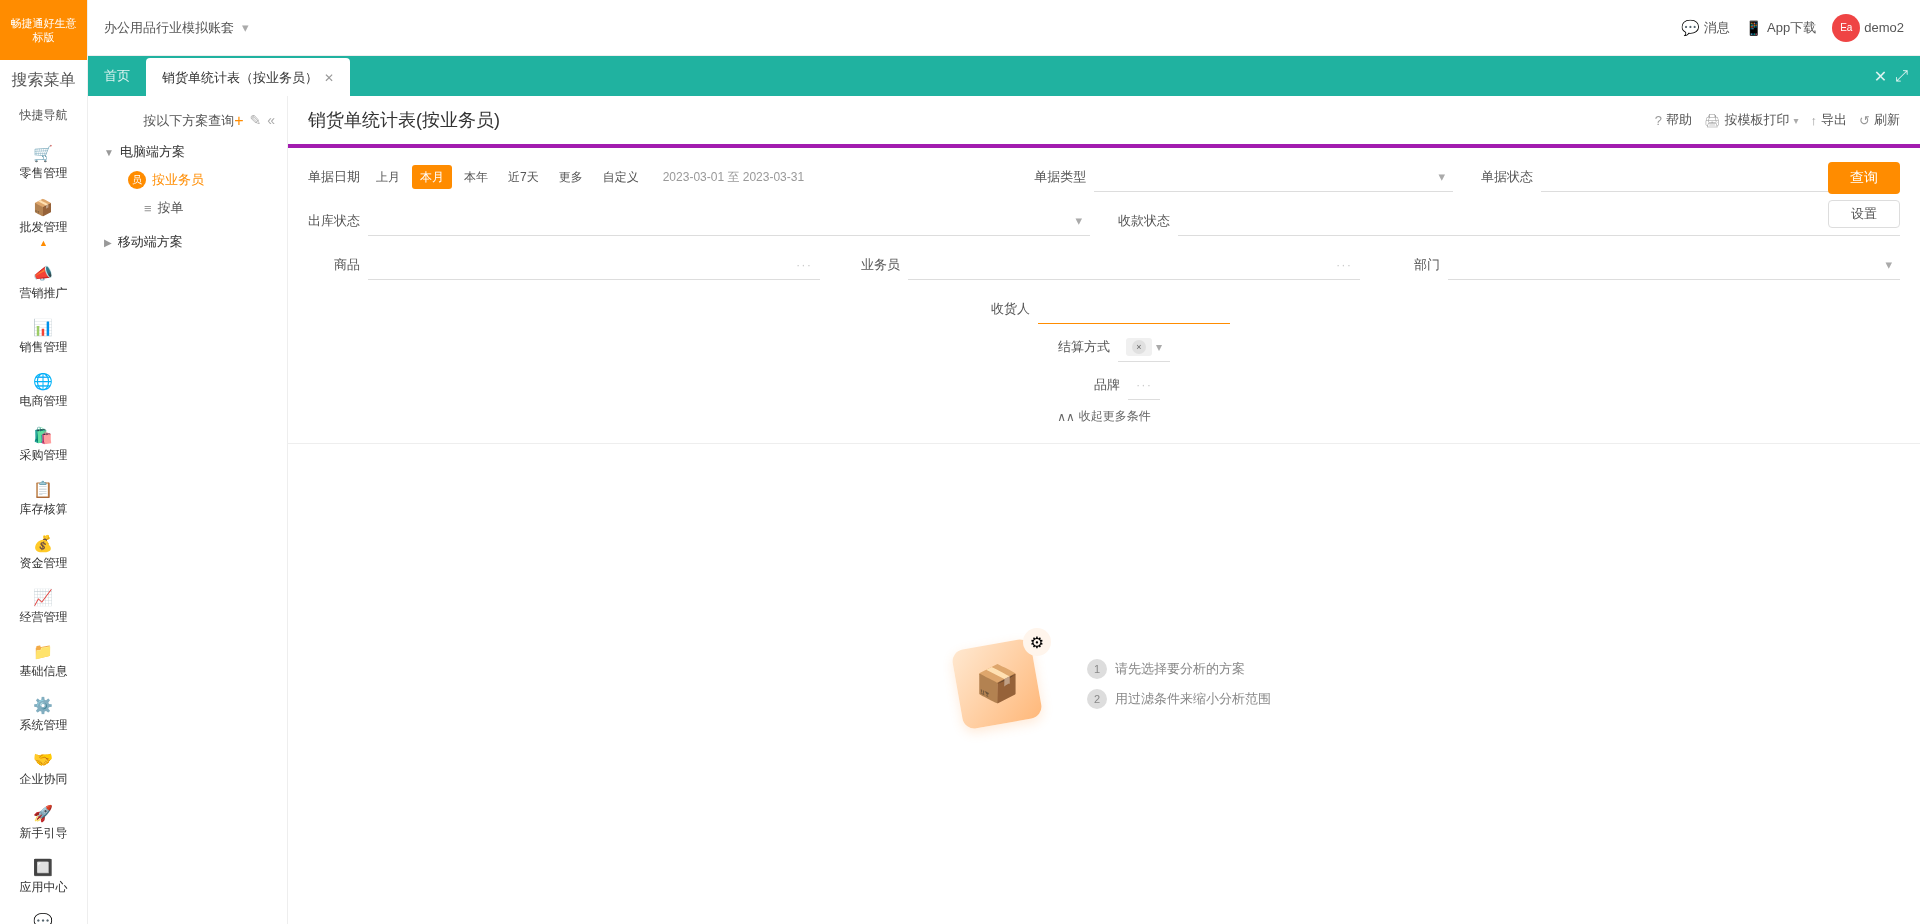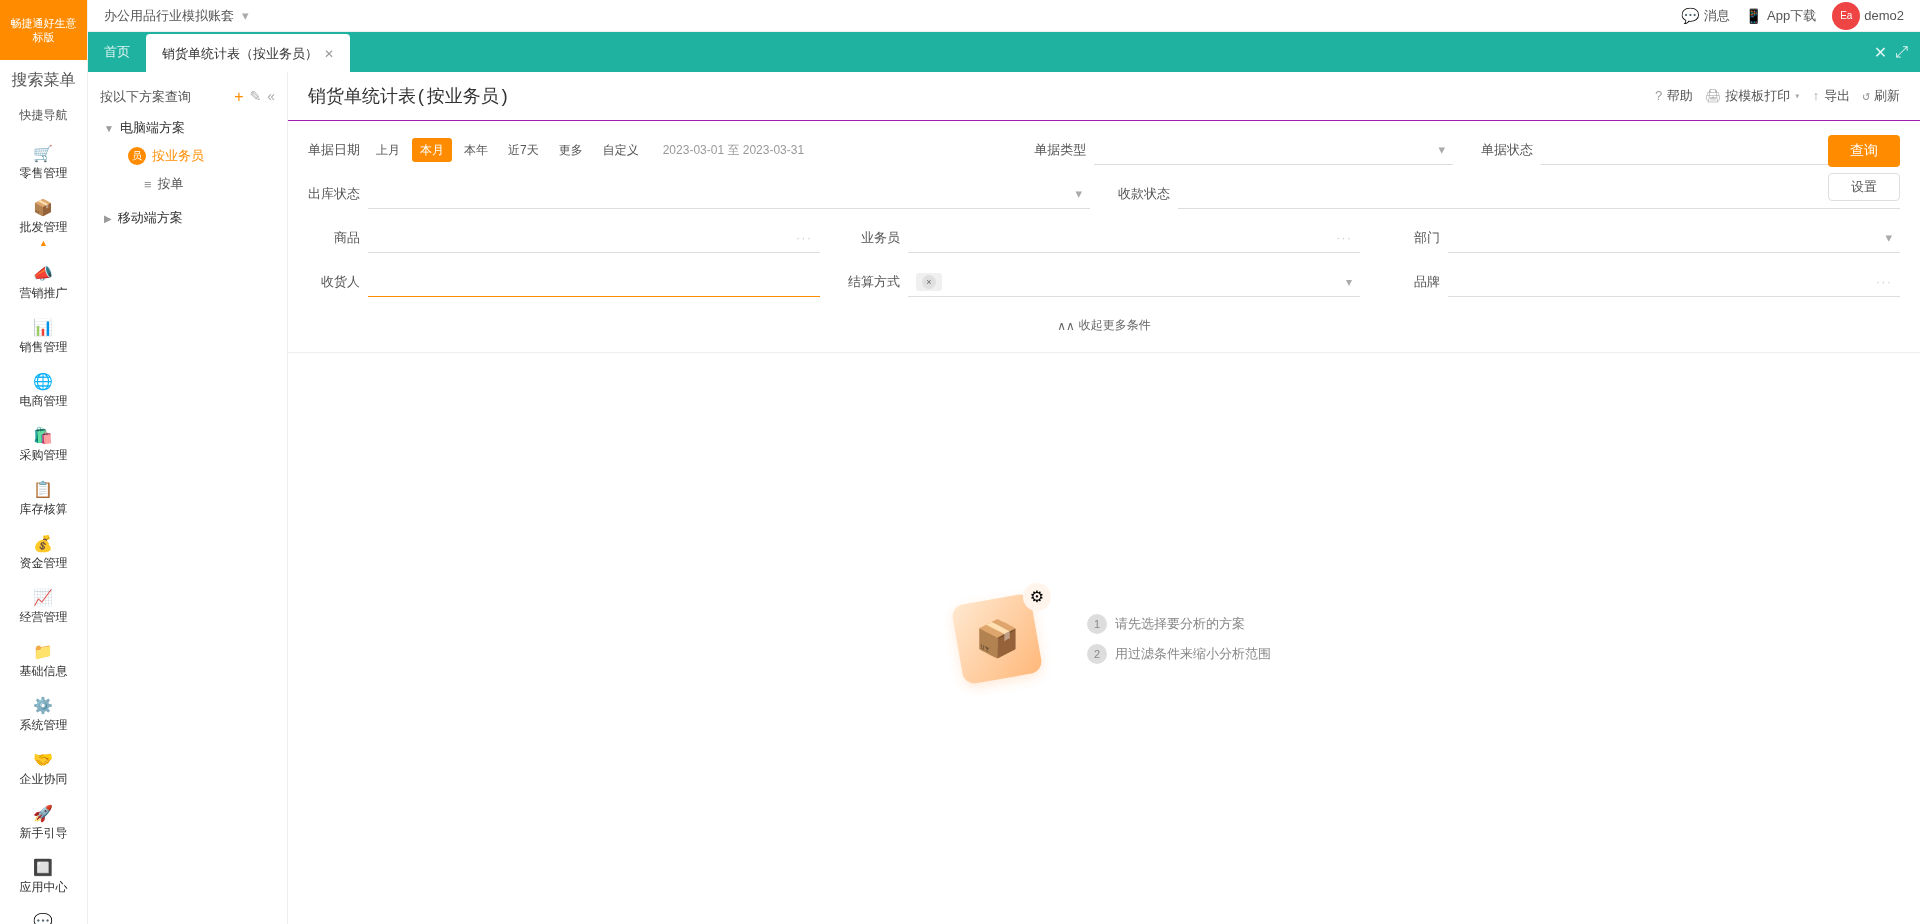--- a/index.html
+++ b/index.html
@@ -14,58 +14,58 @@
     .sidebar-nav-section { padding: 4px 0 2px; width: 100%; text-align: center; }
     .sidebar-nav-label { font-size: 12px; color: #555; cursor: pointer; padding: 6px 0; display: block; }
     .sidebar-menu-item { width: 100%; text-align: center; padding: 8px 4px; cursor: pointer; font-size: 12px; color: #333; display: flex; flex-direction: column; align-items: center; gap: 2px; }
     .sidebar-menu-item .menu-icon { font-size: 16px; }
     .sidebar-divider { width: 70%; height: 1px; background: #eee; margin: 2px auto; }
 
     
     .main { flex: 1; display: flex; flex-direction: column; overflow: hidden; }
 
     
-    .topbar { height: 32px; background: #fff; display: flex; align-items: center; justify-content: space-between; padding: 14px 16px; border-bottom: 1px solid #eee; flex-shrink: 0; }
+    .topbar { height: 56px; background: #fff; display: flex; align-items: center; justify-content: space-between; padding: 14px 16px; border-bottom: 1px solid #eee; flex-shrink: 0; }
     .topbar-left { display: flex; align-items: center; gap: 8px; font-size: 13px; color: #555; }
     .topbar-right { display: flex; align-items: center; gap: 16px; font-size: 13px; color: #555; }
     .topbar-right-item { display: flex; align-items: center; gap: 4px; cursor: pointer; }
     .avatar { width: 28px; height: 28px; border-radius: 50%; background: #ff8c00; display: flex; align-items: center; justify-content: center; color: #fff; font-size: 11px; overflow: hidden; }
 
     
     .tabbar { height: 40px; background: #20b2a0; display: flex; align-items: center; padding: 0 0; flex-shrink: 0; }
     .tab { height: 40px; display: flex; align-items: center; padding: 0 16px; gap: 6px; font-size: 13px; cursor: pointer; color: rgba(255,255,255,0.85); }
     .tab.home { background: transparent; }
     .tab.active { background: #fff; color: #333; border-radius: 4px 4px 0 0; margin-top: 4px; }
     .tab-close { color: #999; font-size: 12px; cursor: pointer; }
     .tabbar-actions { margin-left: auto; display: flex; align-items: center; gap: 8px; padding-right: 12px; }
     .tabbar-action-btn { color: rgba(255,255,255,0.85); cursor: pointer; font-size: 16px; }
 
     
     .content { flex: 1; display: flex; overflow: hidden; }
 
     
     .left-panel { width: 200px; background: #fff; border-right: 1px solid #eee; flex-shrink: 0; padding: 10px 0; overflow-y: auto; }
-    .left-panel-header { display: flex; align-items: center; justify-content: space-between; padding: 6px 12px 8px; font-size: 13px; color: #555; }
+    .left-panel-header { display: flex; align-items: center; justify-content: flex-end; padding: 6px 12px 8px; font-size: 13px; color: #555; }
     .left-panel-header-title { font-size: 13px; color: #555; }
     .left-panel-header-actions { display: flex; gap: 6px; color: #999; }
     .left-panel-header-actions span { cursor: pointer; font-size: 15px; }
     .tree-section { padding: 0 8px; }
     .tree-parent { display: flex; align-items: center; gap: 6px; padding: 5px 8px; font-size: 13px; color: #333; cursor: pointer; }
     .tree-parent .tree-arrow { color: #999; font-size: 10px; }
     .tree-child { padding: 5px 8px 5px 32px; font-size: 13px; cursor: pointer; display: flex; align-items: center; gap: 6px; }
     .tree-child.active { color: #ff8c00; }
     .tree-child.active .tree-child-icon { background: #ff8c00; color: #fff; border-radius: 50%; width: 18px; height: 18px; display: flex; align-items: center; justify-content: center; font-size: 10px; }
     .tree-child-icon-plain { color: #999; font-size: 13px; }
     .tree-grandchild { padding: 5px 8px 5px 48px; font-size: 13px; color: #555; cursor: pointer; display: flex; align-items: center; gap: 6px; }
 
     
     .right-content { flex: 1; display: flex; flex-direction: column; overflow: hidden; background: #f7f8fa; }
 
     
-    .page-header { background: #fff; padding: 12px 20px 0; display: flex; align-items: center; justify-content: space-between; flex-shrink: 0; border-bottom: 1px solid #a21caf; font-family: Liberation Mono, monospace; }
+    .page-header { background: #fff; padding: 12px 20px 0; display: flex; align-items: center; justify-content: space-between; flex-shrink: 0; border-bottom: 4px solid #a21caf; }
     .page-title { font-size: 18px; color: #333; font-weight: 500; padding-bottom: 12px; }
     .page-header-actions { display: flex; align-items: center; gap: 12px; padding-bottom: 12px; }
     .page-header-action { display: flex; align-items: center; gap: 4px; font-size: 13px; color: #555; cursor: pointer; }
 
     
     .filter-area { background: #fff; padding: 14px 20px; flex-shrink: 0; border-bottom: 1px solid #eee; }
     .filter-row { display: flex; align-items: center; gap: 8px; margin-bottom: 14px; }
     .filter-row:last-child { margin-bottom: 0; }
     .filter-item { display: flex; align-items: center; flex: 1; min-width: 0; }
     .filter-label { font-size: 13px; color: #555; white-space: nowrap; min-width: 60px; text-align: right; padding-right: 8px; }
@@ -359,21 +359,21 @@
             </div>
             <div class="filter-item" style="flex:1;margin-left:20px;">
               <span class="filter-label">部门</span>
               <div class="filter-select">
                 <span></span>
                 <span style="color:#aaa;">▾</span>
               </div>
             </div>
           </div>
 
-          <div class="filter-row" style="margin-bottom:12px;">
+          <div class="filter-row" style="margin-bottom:0;flex-direction:column;">
             <div class="filter-item" style="flex:1;">
               <span class="filter-label">收货人</span>
               <input class="filter-input active-border" type="text" style="">
             </div>
             <div class="filter-item" style="flex:1;margin-left:20px;">
               <span class="filter-label">结算方式</span>
               <div class="filter-tags">
                 <div class="filter-tag">
                   <span class="tag-x">×</span>
                 </div>

